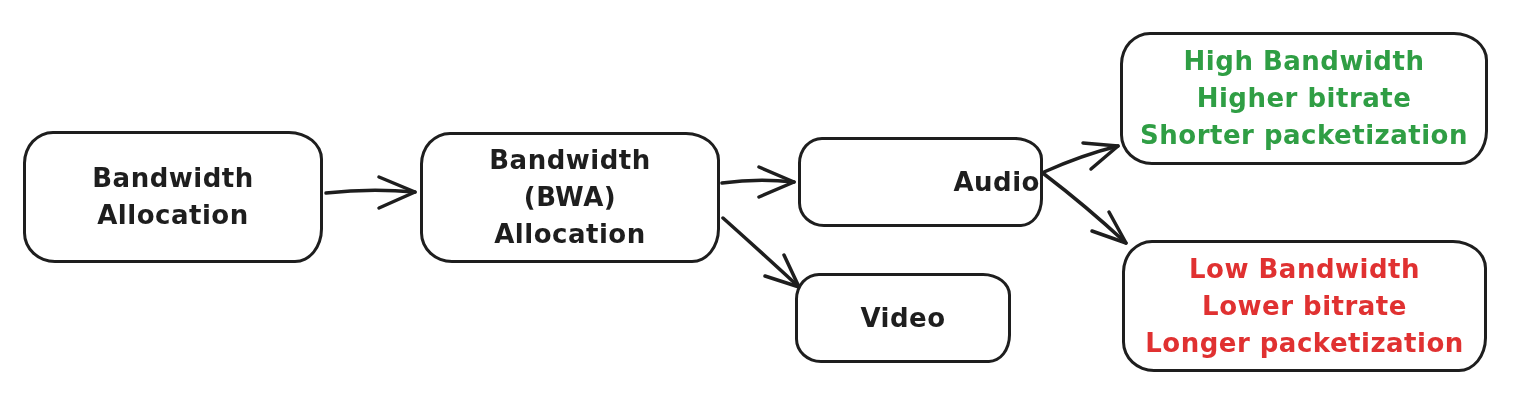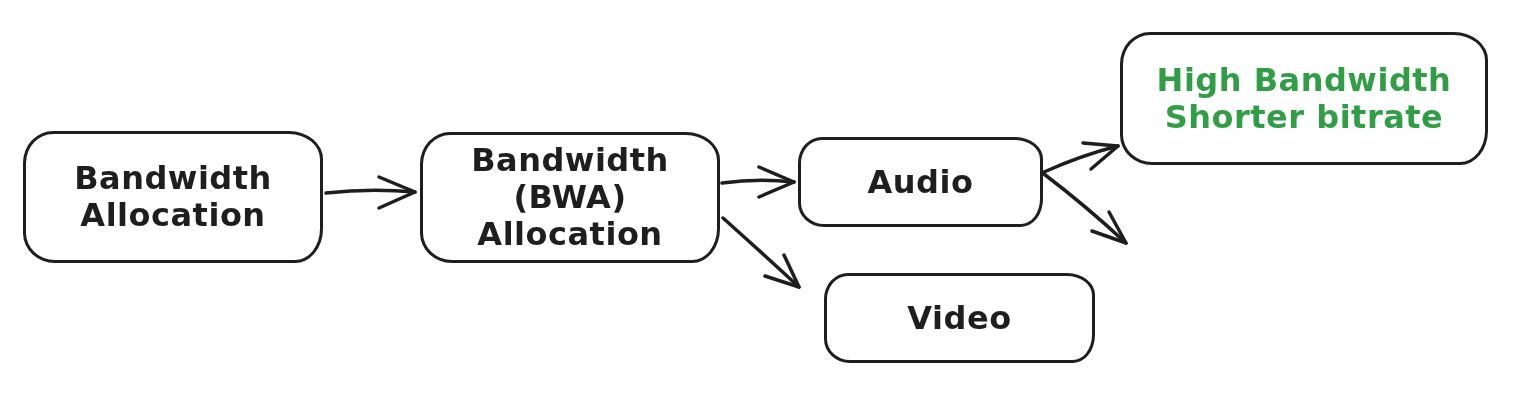--- a/index.html
+++ b/index.html
@@ -28,33 +28,33 @@
     position: absolute;
     box-sizing: border-box;
     border: 3.5px solid #1e1e1e;
     background: #ffffff;
     display: flex;
     flex-direction: column;
     align-items: center;
     justify-content: center;
     text-align: center;
     color: #1e1e1e;
-    font-size: 32px;
+    font-size: 26px;
     font-weight: 600;
     letter-spacing: 0.5px;
     line-height: 37px;
   }
   
   .r-big   { border-radius: 30px 34px 28px 32px / 32px 28px 34px 30px; }
   .r-small { border-radius: 24px 28px 22px 26px / 26px 22px 28px 24px; }
 
   .node-bwe   { left: 23px;  top: 131px; width: 300px; height: 132px; }
   .node-bwa   { left: 420px; top: 132px; width: 300px; height: 131px; }
-  .node-audio { left: 798px; top: 137px; width: 245px; height: 90px; }
-  .node-video { left: 795px; top: 273px; width: 271px; height: 90px; margin-left: 29px; }
+  .node-audio { left: 798px; top: 137px; width: 245px; height: 90px; align-items: flex-end; }
+  .node-video { left: 795px; top: 273px; width: 216px; height: 90px; }
   .node-high  { left: 1120px; top: 32px;  width: 368px; height: 133px; }
   .node-low   { left: 1122px; top: 240px; width: 365px; height: 132px; }
 
   .text-green { color: #2f9e44; }
   .text-red   { color: #e03131; }
 </style>
 </head>
 <body>
 
 <div class="canvas">
@@ -101,17 +101,23 @@
   <div class="node node-audio r-small">
     <div>Audio</div>
   </div>
 
   <div class="node node-video r-small">
     <div>Video</div>
   </div>
 
   <div class="node node-high r-big text-green">
     <div>High Bandwidth</div>
-    <div>Shorter bitrate</div>
+    <div>Higher bitrate</div>
+    <div>Shorter packetization</div>
   </div>
 
+  <div class="node node-low r-big text-red">
+    <div>Low Bandwidth</div>
+    <div>Lower bitrate</div>
+    <div>Longer packetization</div>
+  </div>
 
 </div>
 
 </body></html>

